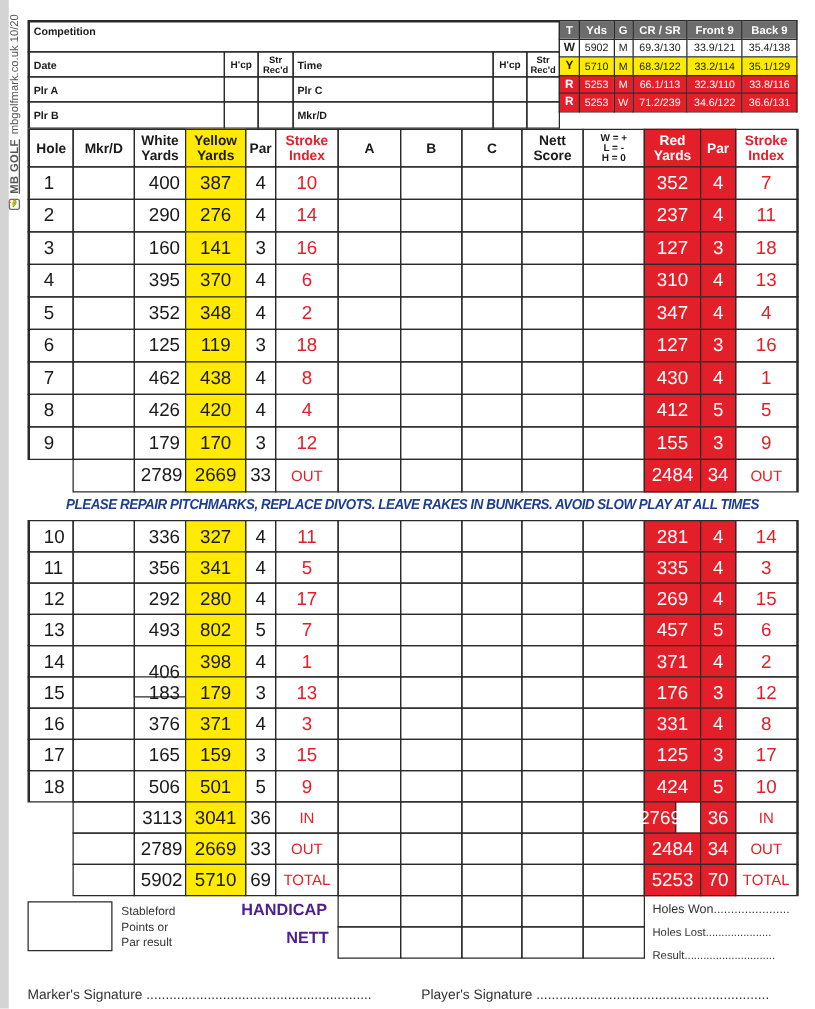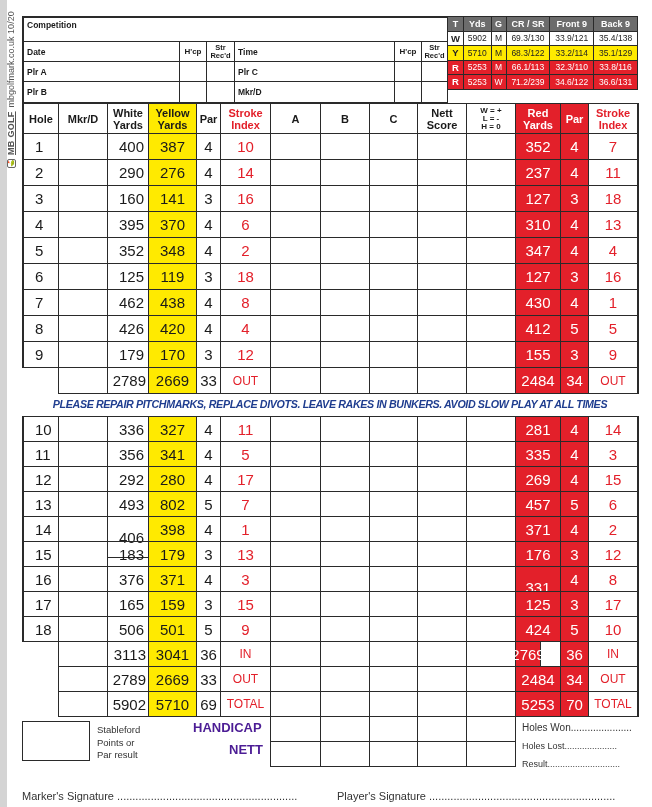--- a/index.html
+++ b/index.html
@@ -697,21 +697,21 @@
       <span class="num">4</span>
     </div>
     <div class="cell redtext" style="left: 220px; top: 566px; width: 51px; height: 26px;">
       <span class="num">3</span>
     </div>
     <div class="cell" style="left: 270px; top: 566px; width: 51px; height: 26px;"></div>
     <div class="cell" style="left: 320px; top: 566px; width: 50px; height: 26px;"></div>
     <div class="cell" style="left: 369px; top: 566px; width: 49px; height: 26px;"></div>
     <div class="cell" style="left: 417px; top: 566px; width: 50px; height: 26px;"></div>
     <div class="cell" style="left: 466px; top: 566px; width: 50px; height: 26px;"></div>
-    <div class="cell red" style="left: 515px; top: 566px; width: 46px; height: 42px;">
+    <div class="cell red" style="left: 515px; top: 566px; width: 46px; height: 26px;">
       <span class="num">331</span>
     </div>
     <div class="cell red" style="left: 560px; top: 566px; width: 29px; height: 26px;">
       <span class="num">4</span>
     </div>
     <div class="cell redtext" style="left: 588px; top: 566px; width: 51px; height: 26px; border-right-width: 2px;">
       <span class="num">8</span>
     </div>
     <div class="cell" style="left: 22px; top: 591px; width: 37px; height: 26px; border-left-width: 2px; justify-content: flex-start; padding-left: 11px;">
       <span class="num">17</span>

